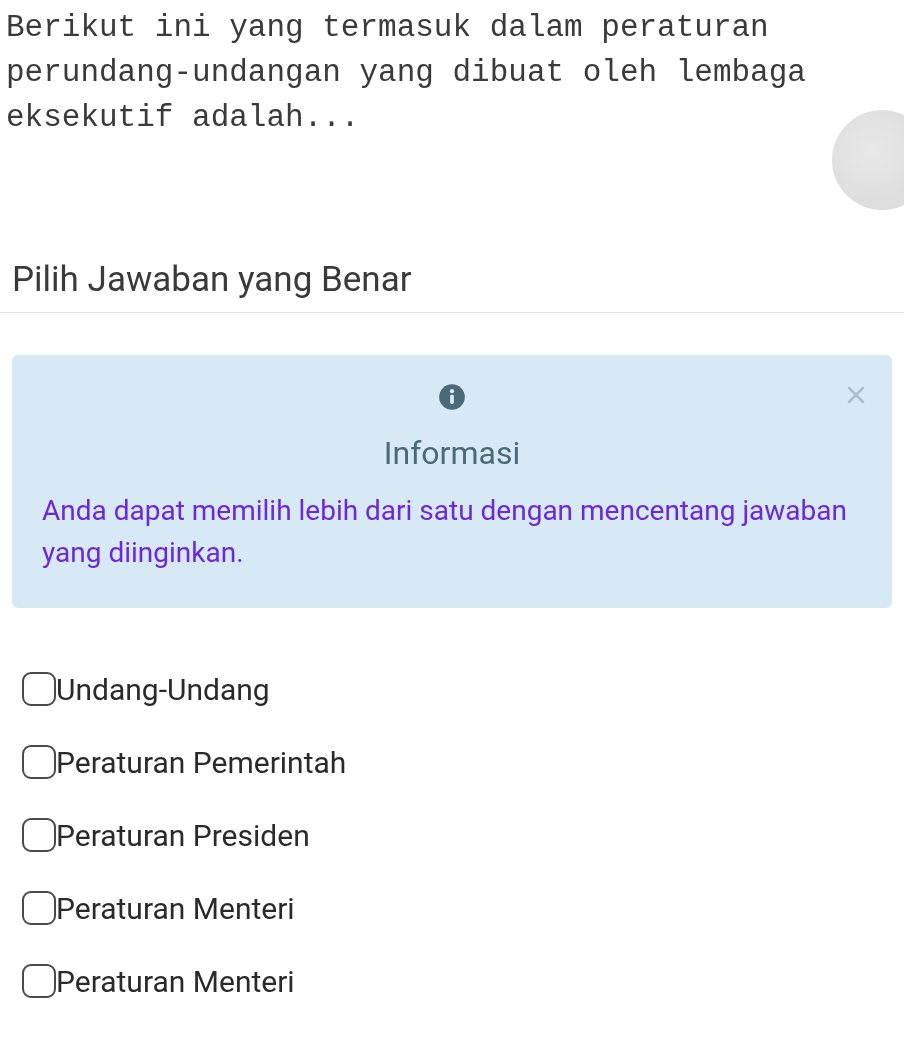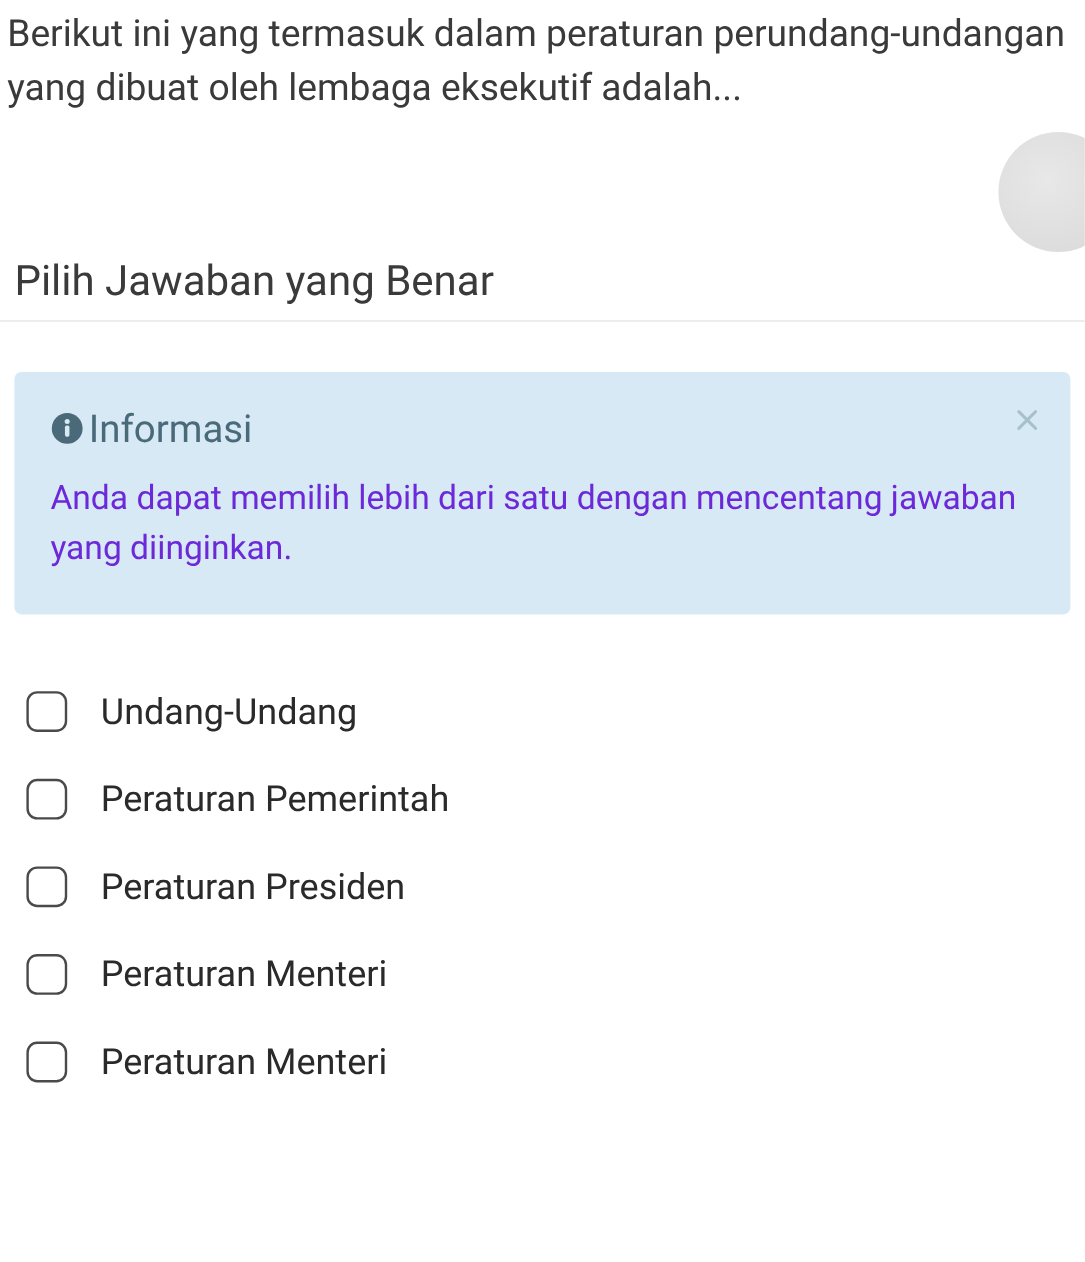--- a/index.html
+++ b/index.html
@@ -14,20 +14,21 @@
       height: 1052px;
       position: relative;
       overflow: hidden;
     }
     .question-text {
       font-size: 31px;
       color: #3a3a3a;
       line-height: 1.45;
       padding: 6px 10px 0 6px;
       font-weight: 400;
+      font-family: Liberation Mono, monospace;
     }
     .floating-circle {
       position: absolute;
       top: 110px;
       right: -28px;
       width: 100px;
       height: 100px;
       background: radial-gradient(circle at 40% 40%, #e8e8e8, #d8d8d8);
       border-radius: 50%;
     }
@@ -42,22 +43,23 @@
     .info-box {
       background: #d6e9f5;
       border-radius: 6px;
       margin: 42px 12px 0 12px;
       padding: 28px 30px 34px 30px;
       position: relative;
     }
     .info-title-row {
       display: flex;
       align-items: center;
-      gap: 4px;
+      gap: 23px;
       margin-bottom: 18px;
+      flex-direction: column;
     }
     .info-icon {
       width: 28px;
       height: 28px;
       flex-shrink: 0;
     }
     .info-title {
       font-size: 32px;
       color: #4a6a7a;
       font-weight: 400;
@@ -77,21 +79,20 @@
       cursor: pointer;
       color: #a8c0cc;
     }
     .options-list {
       margin-top: 64px;
       padding: 0 14px 0 22px;
     }
     .option-row {
       display: flex;
       align-items: center;
-      gap: 28px;
       margin-bottom: 38px;
       cursor: pointer;
     }
     .checkbox {
       width: 34px;
       height: 34px;
       border: 2.5px solid #4a4a4a;
       border-radius: 9px;
       flex-shrink: 0;
       background: #ffffff;

